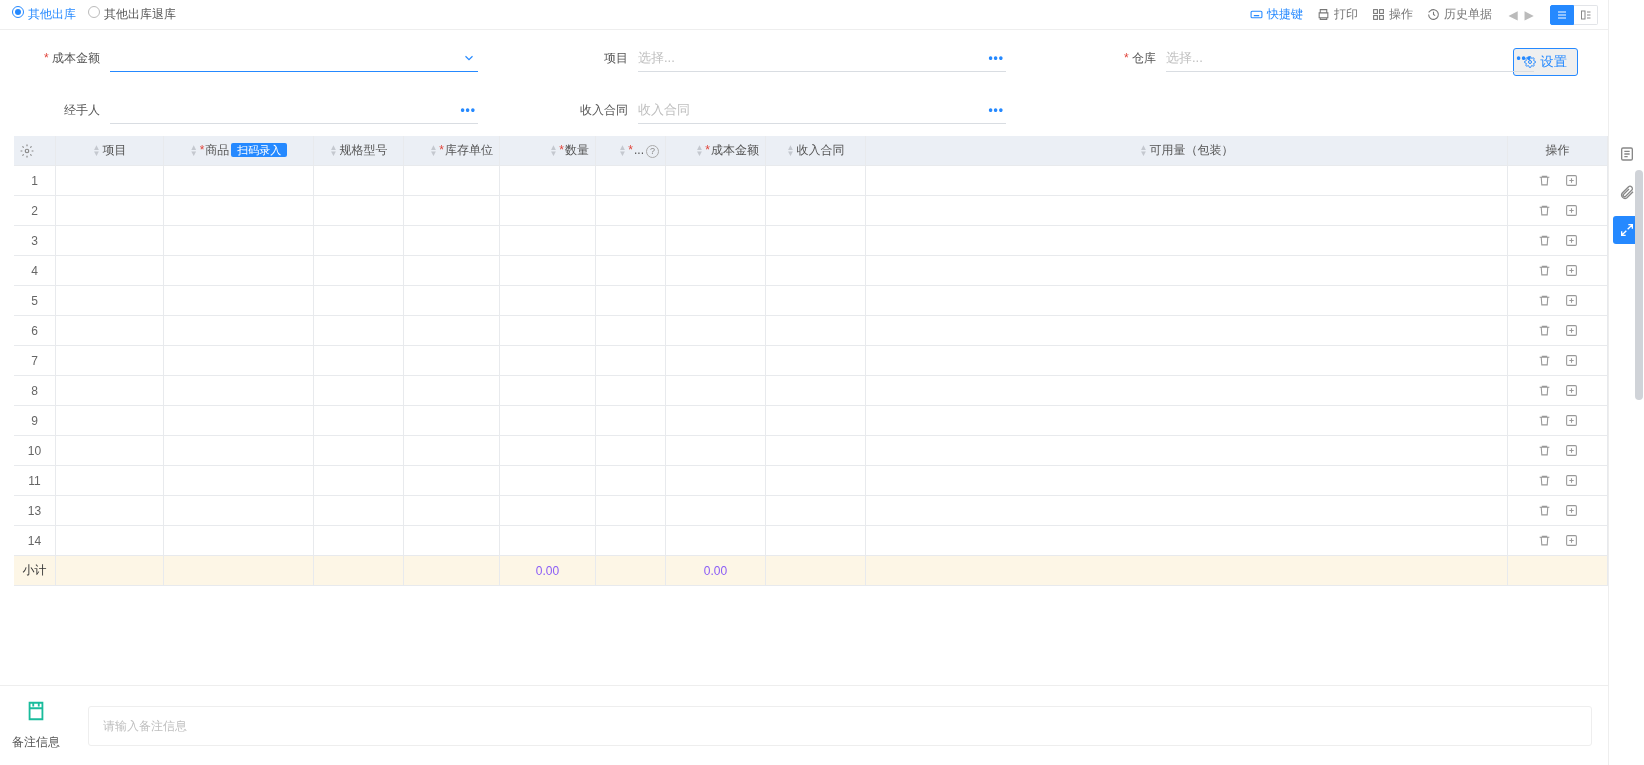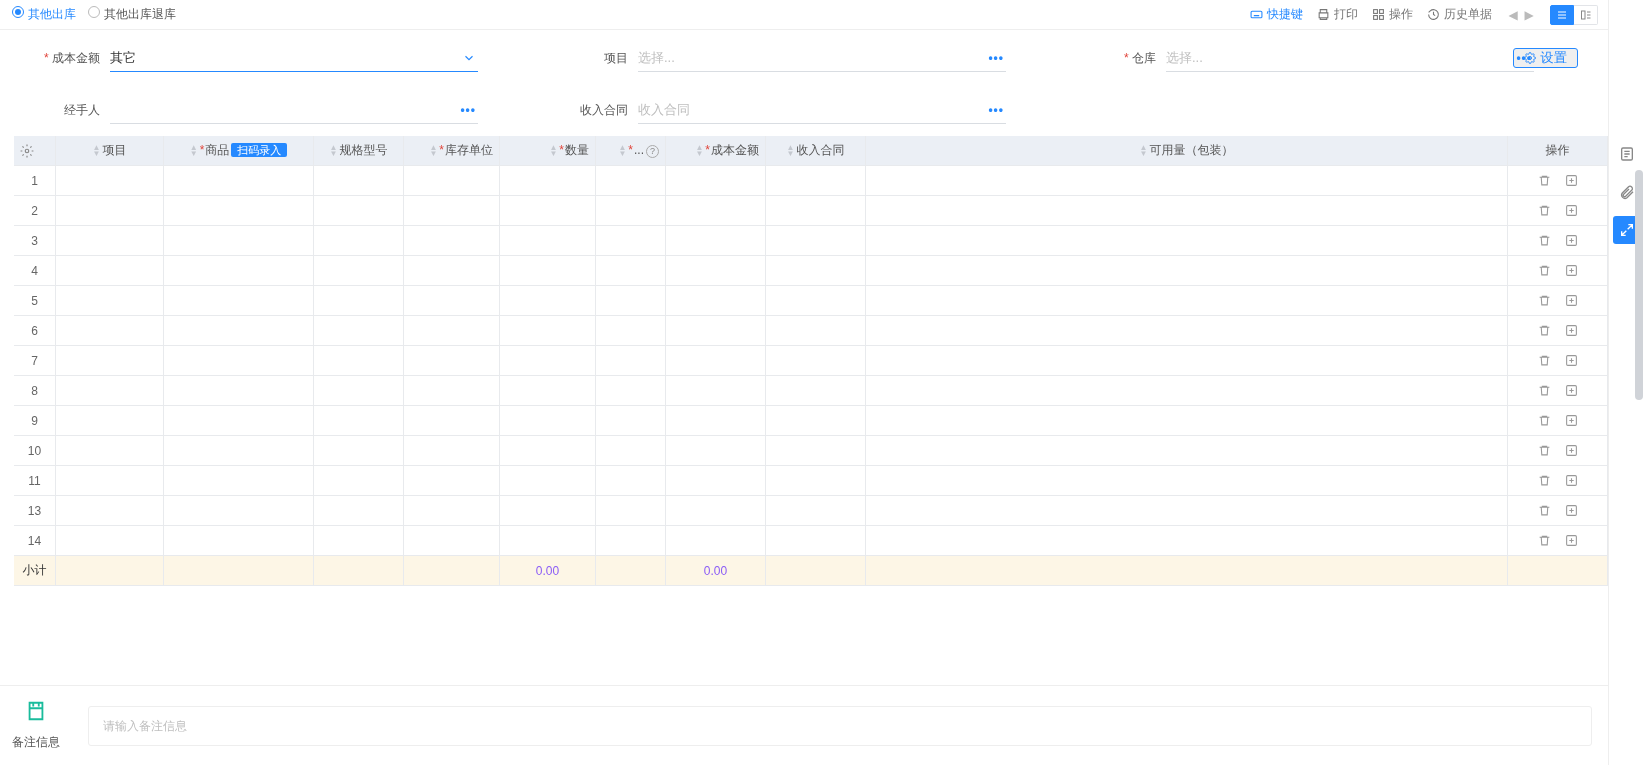--- a/index.html
+++ b/index.html
@@ -40,21 +40,21 @@
   .form-row { display: flex; gap: 40px; align-items: center; }
   .field { display: flex; align-items: center; gap: 10px; }
   .field .flabel { width: 70px; text-align: right; color: #555; white-space: nowrap;}
   .req::before { content: '* '; color: #e1453b; }
   .field .finput { height: 28px; border-bottom: 1px solid #d9dde2; width: 368px; display: flex; align-items: center; position: relative;}
   .finput input { border: none; outline: none; width: 100%; font-size: 13px; color: #333; background: transparent;}
   .finput input::placeholder { color: #bfbfbf;}
   .finput .suffix { position:absolute; right:2px; color:#2589ff; cursor:pointer;}
   .finput .suffix.dots { color:#2589ff; letter-spacing:1px; font-weight:bold;}
   .field.biztype .finput { border-bottom-color:#2589ff; }
-  .settings-btn { position:absolute; right:30px; top:18px; height:20px; padding:0 10px; border:1px solid #2589ff; color:#2589ff; border-radius:3px; display:flex; align-items:center; gap:4px; cursor:pointer;}
+  .settings-btn { position:absolute; right:30px; top:18px; height:28px; padding:0 10px; border:1px solid #2589ff; color:#2589ff; border-radius:3px; display:flex; align-items:center; gap:4px; cursor:pointer;}
 
   
   .table-wrap { flex:1; overflow:auto; padding: 0 0 0 14px; position:relative;}
   table { border-collapse: separate; border-spacing:0; width: 100%; table-layout: fixed;}
   th, td { border-right:1px solid #e8eaed; border-bottom:1px solid #e8eaed; height:30px; padding:0 6px; white-space:nowrap; overflow:hidden; text-overflow:ellipsis;}
   thead th { background:#ebeff5; color:#555; font-weight:normal; position:relative;}
   .col-gear { width:40px; text-align:center;}
   .rownum { width:42px; text-align:center; color:#666; background:#fff;}
   .sort-caret { color:#c4c8cf; font-size:8px; display:inline-flex; flex-direction:column; line-height:6px; margin-right:2px; vertical-align:middle;}
   .th-req::before{ content:'*'; color:#e1453b; margin-right:1px;}
@@ -159,21 +159,20 @@
           <circle cx="12" cy="12" r="3"></circle>
           <path d="M19.4 15a1.7 1.7 0 0 0 .34 1.87l.06.06a2 2 0 1 1-2.83 2.83l-.06-.06a1.7 1.7 0 0 0-1.87-.34 1.7 1.7 0 0 0-1 1.55V21a2 2 0 0 1-4 0v-.09a1.7 1.7 0 0 0-1-1.55 1.7 1.7 0 0 0-1.87.34l-.06.06a2 2 0 1 1-2.83-2.83l.06-.06A1.7 1.7 0 0 0 4.6 15a1.7 1.7 0 0 0-1.55-1H3a2 2 0 0 1 0-4h.09a1.7 1.7 0 0 0 1.55-1 1.7 1.7 0 0 0-.34-1.87l-.06-.06A2 2 0 1 1 7.07 4.24l.06.06c.5.5 1.24.64 1.87.34.59-.25 1-.83 1-1.55V3a2 2 0 0 1 4 0v.09c0 .72.41 1.3 1 1.55.63.3 1.37.16 1.87-.34l.06-.06a2 2 0 1 1 2.83 2.83l-.06.06c-.5.5-.64 1.24-.34 1.87.25.59.83 1 1.55 1H21a2 2 0 0 1 0 4h-.09c-.72 0-1.3.41-1.55 1z"></path>
         </svg>
       <span>设置</span>
     </button>
 
     <div class="form-row">
       <div class="field biztype">
         <span class="flabel req">成本金额</span>
         <div class="finput">
-          <input value="其它" style="">
           <span class="suffix">
             <svg width="14" height="14" viewBox="0 0 24 24" fill="none" stroke="currentColor" stroke-width="2">
                 <path d="M6 9l6 6 6-6"></path>
               </svg>
           </span>
         </div>
       </div>
       <div class="field" style="margin-left:40px;">
         <span class="flabel">项目</span>
         <div class="finput">

